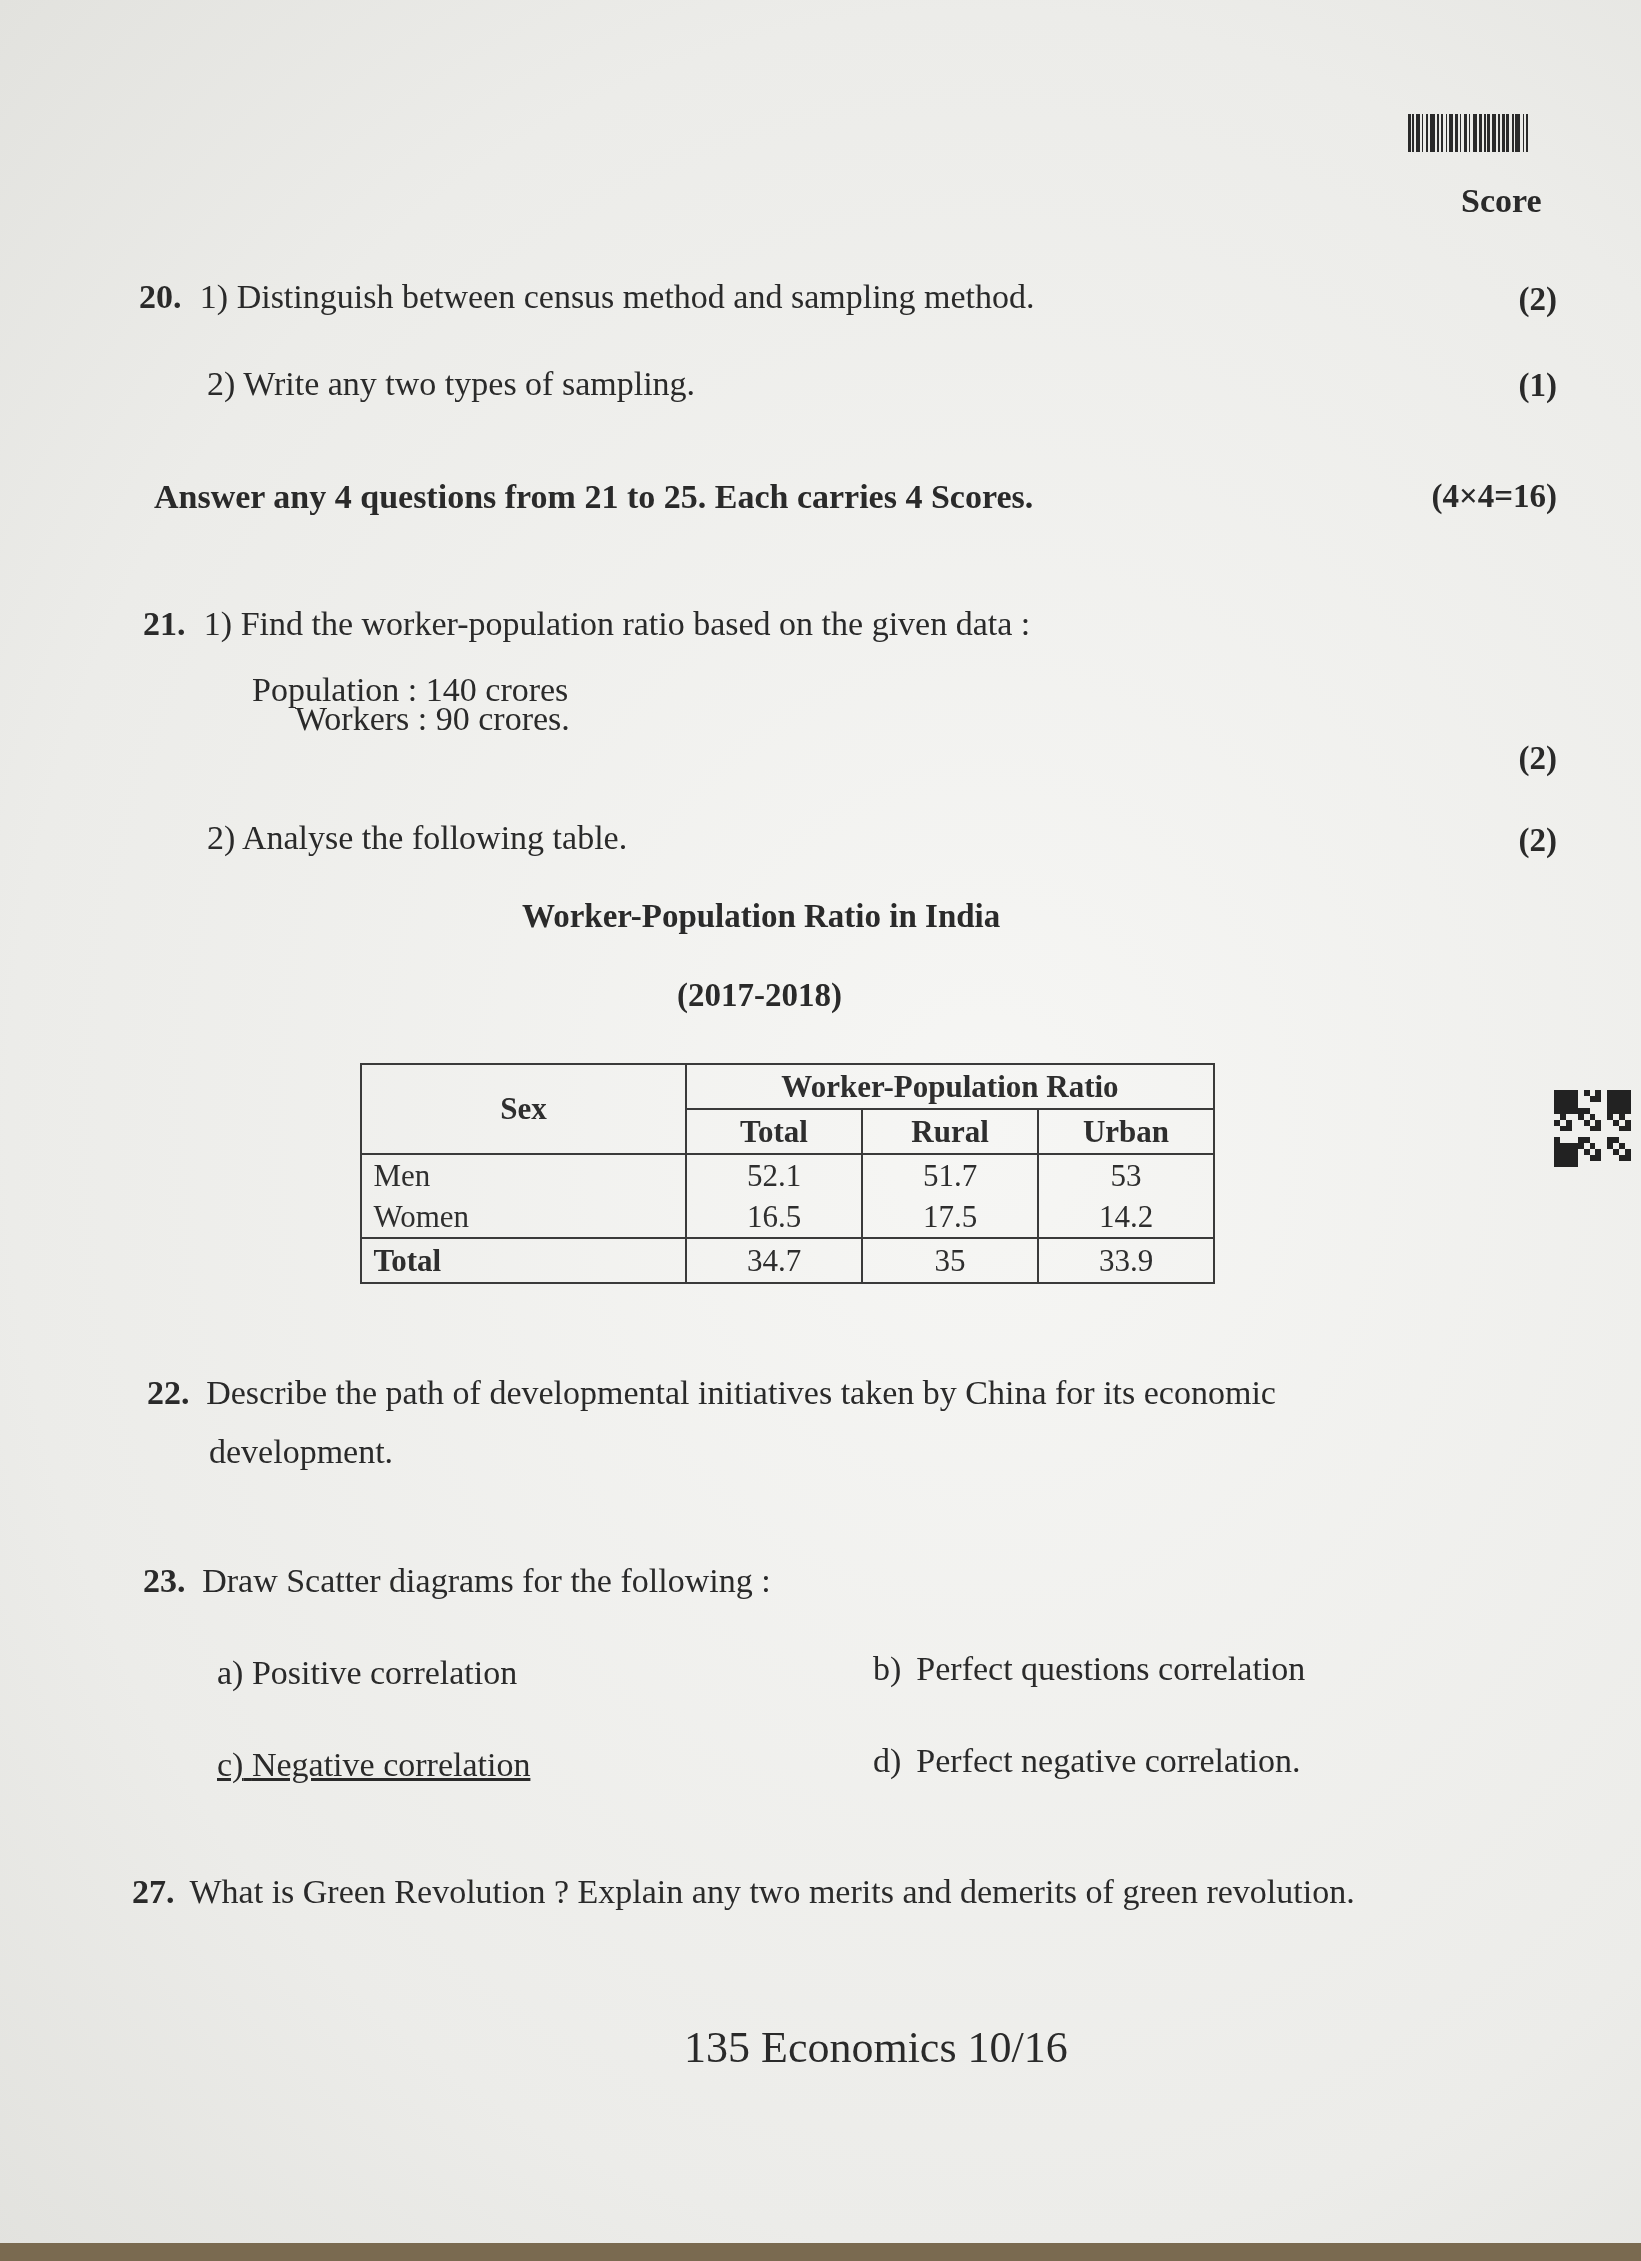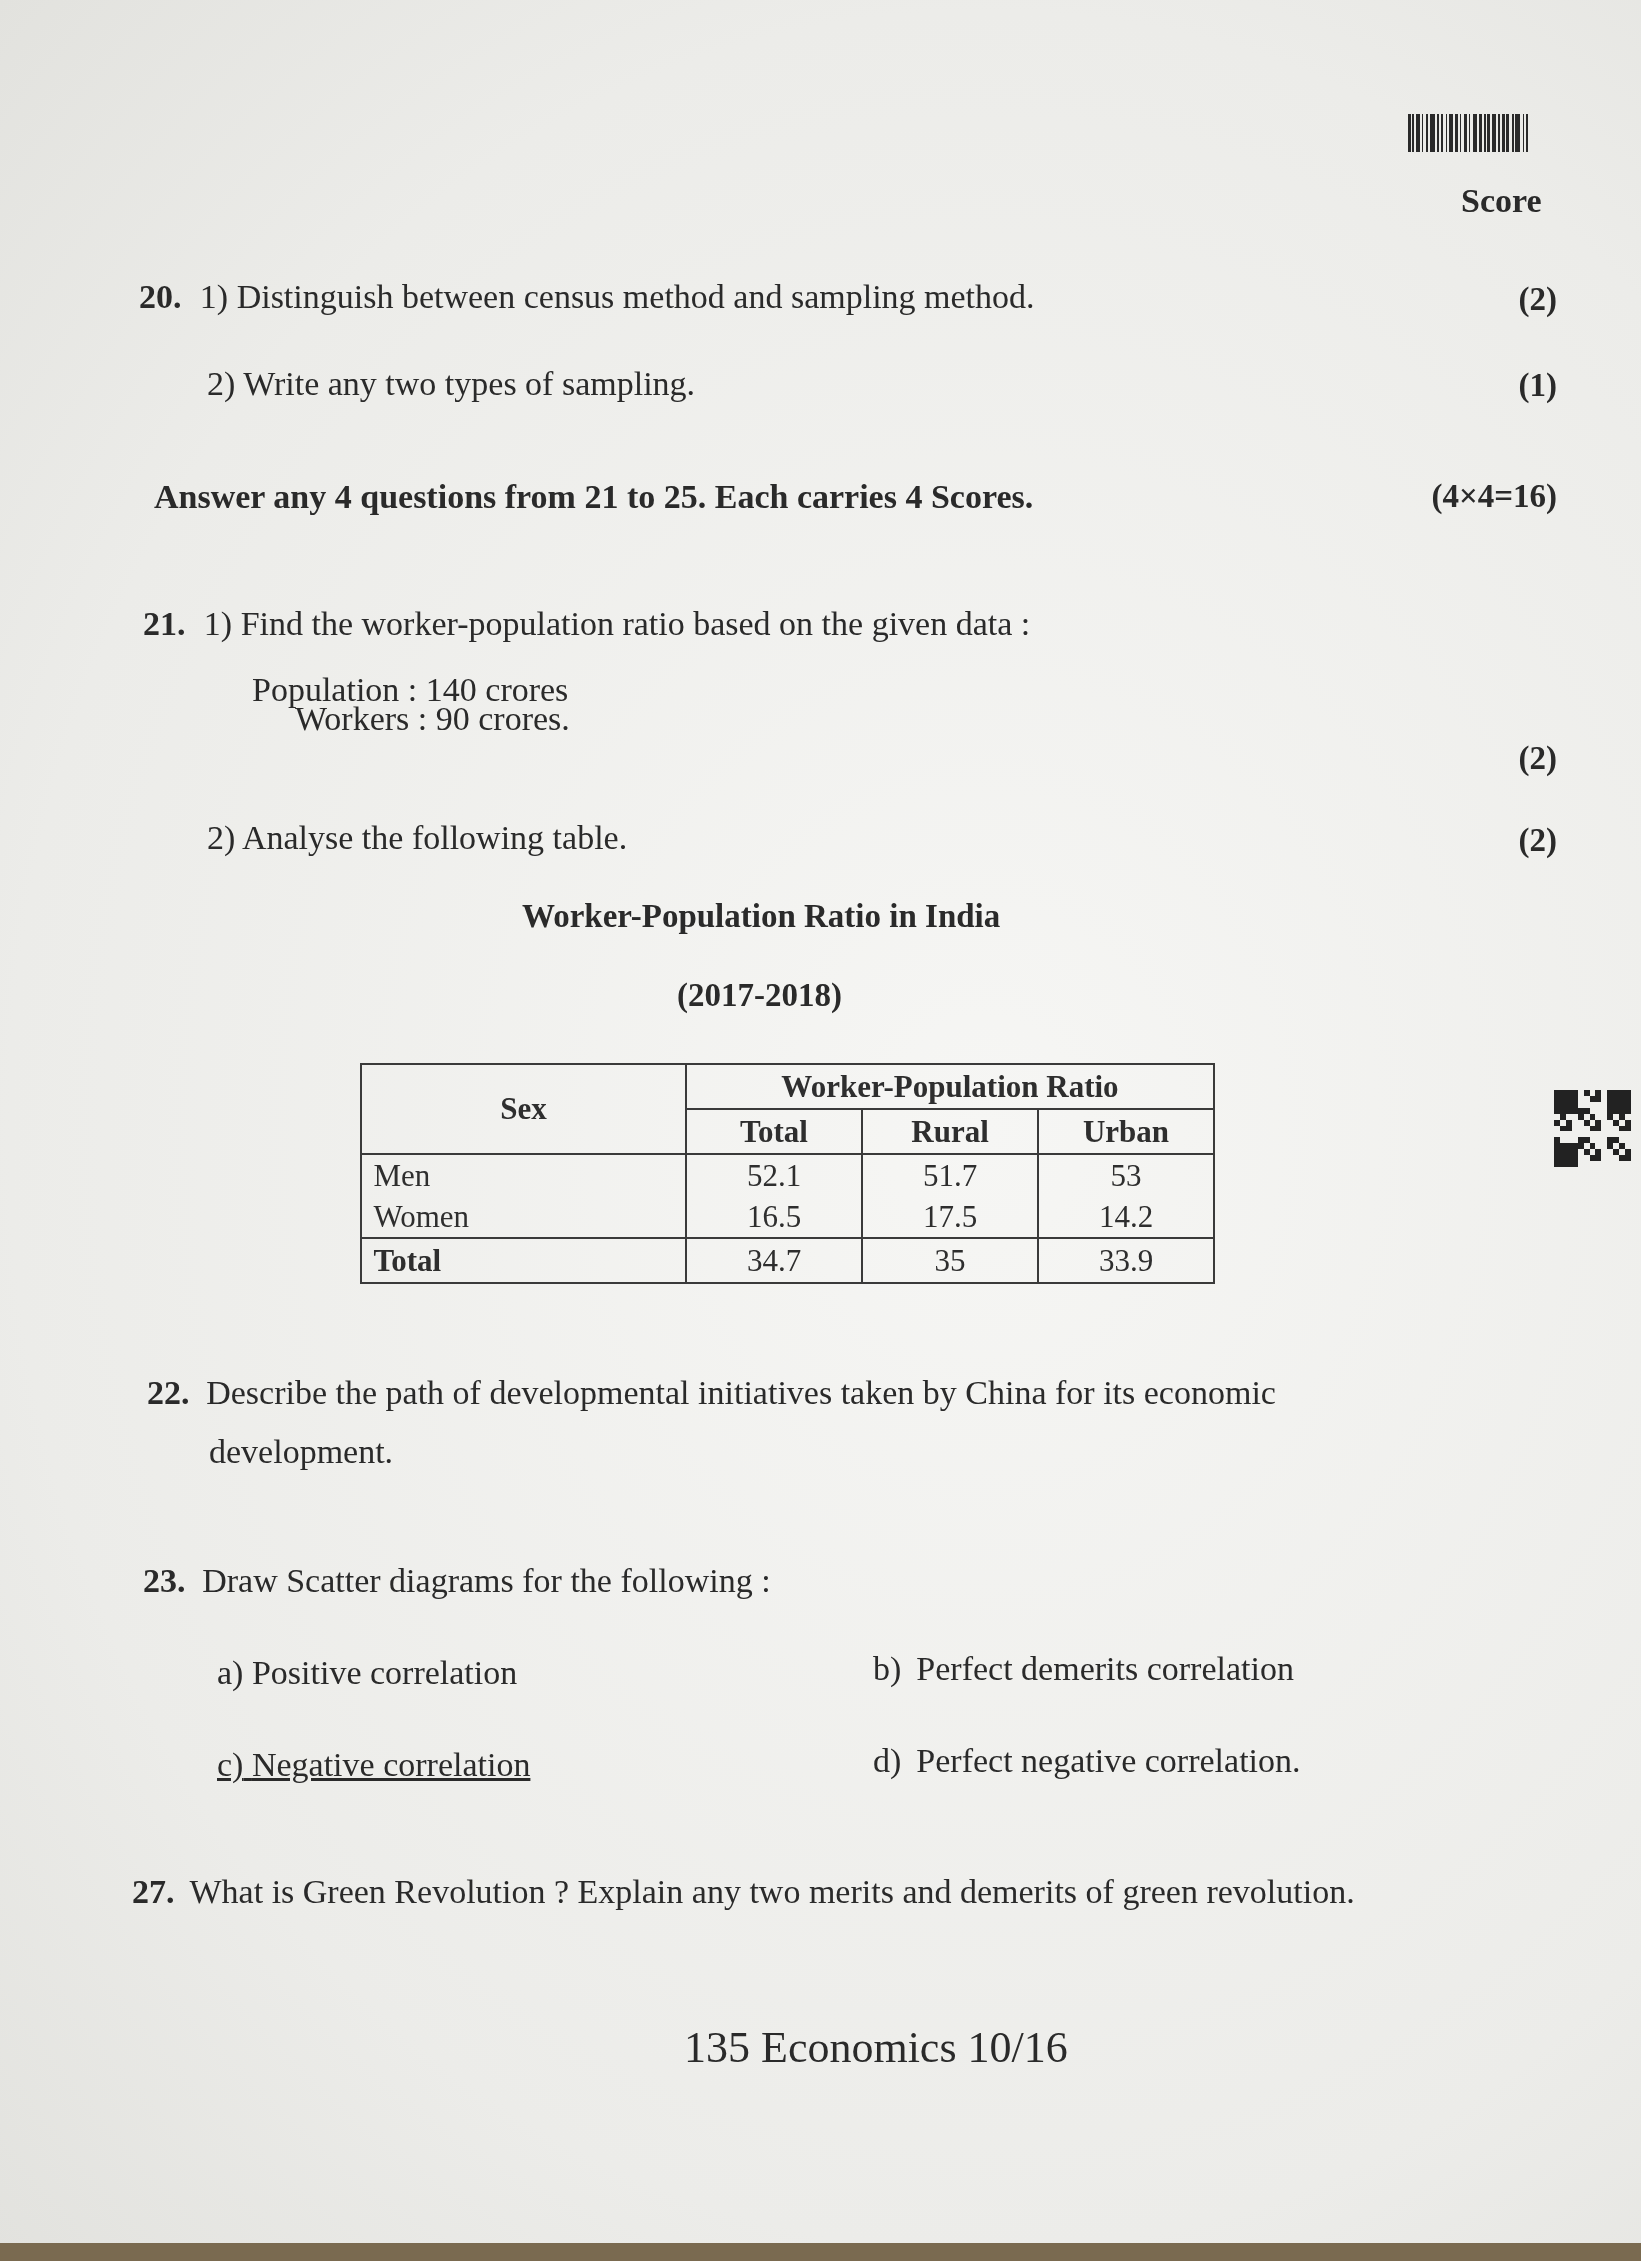--- a/index.html
+++ b/index.html
@@ -324,21 +324,21 @@
   <div class="abs txt" style="left:143px; top:1562px;">
     <span class="qnum">23.</span>
     <span style="margin-left:8.2px;">Draw Scatter diagrams for the following :</span>
   </div>
   <div class="abs txt" style="left:217px; top:1654px;">
     <span>a)</span>
     <span>Positive correlation</span>
   </div>
   <div class="abs txt" style="left:873px; top:1650px;">
     <span>b)</span>
-    <span style="margin-left:6.5px;">Perfect demerits correlation</span>
+    <span style="margin-left:6.5px;">Perfect questions correlation</span>
   </div>
   <div class="abs txt" style="left:217px; top:1746px;text-decoration:underline;">
     <span>c)</span>
     <span>Negative correlation</span>
   </div>
   <div class="abs txt" style="left:873px; top:1742px;">
     <span>d)</span>
     <span style="margin-left:6.5px;">Perfect negative correlation.</span>
   </div>
 </div>

